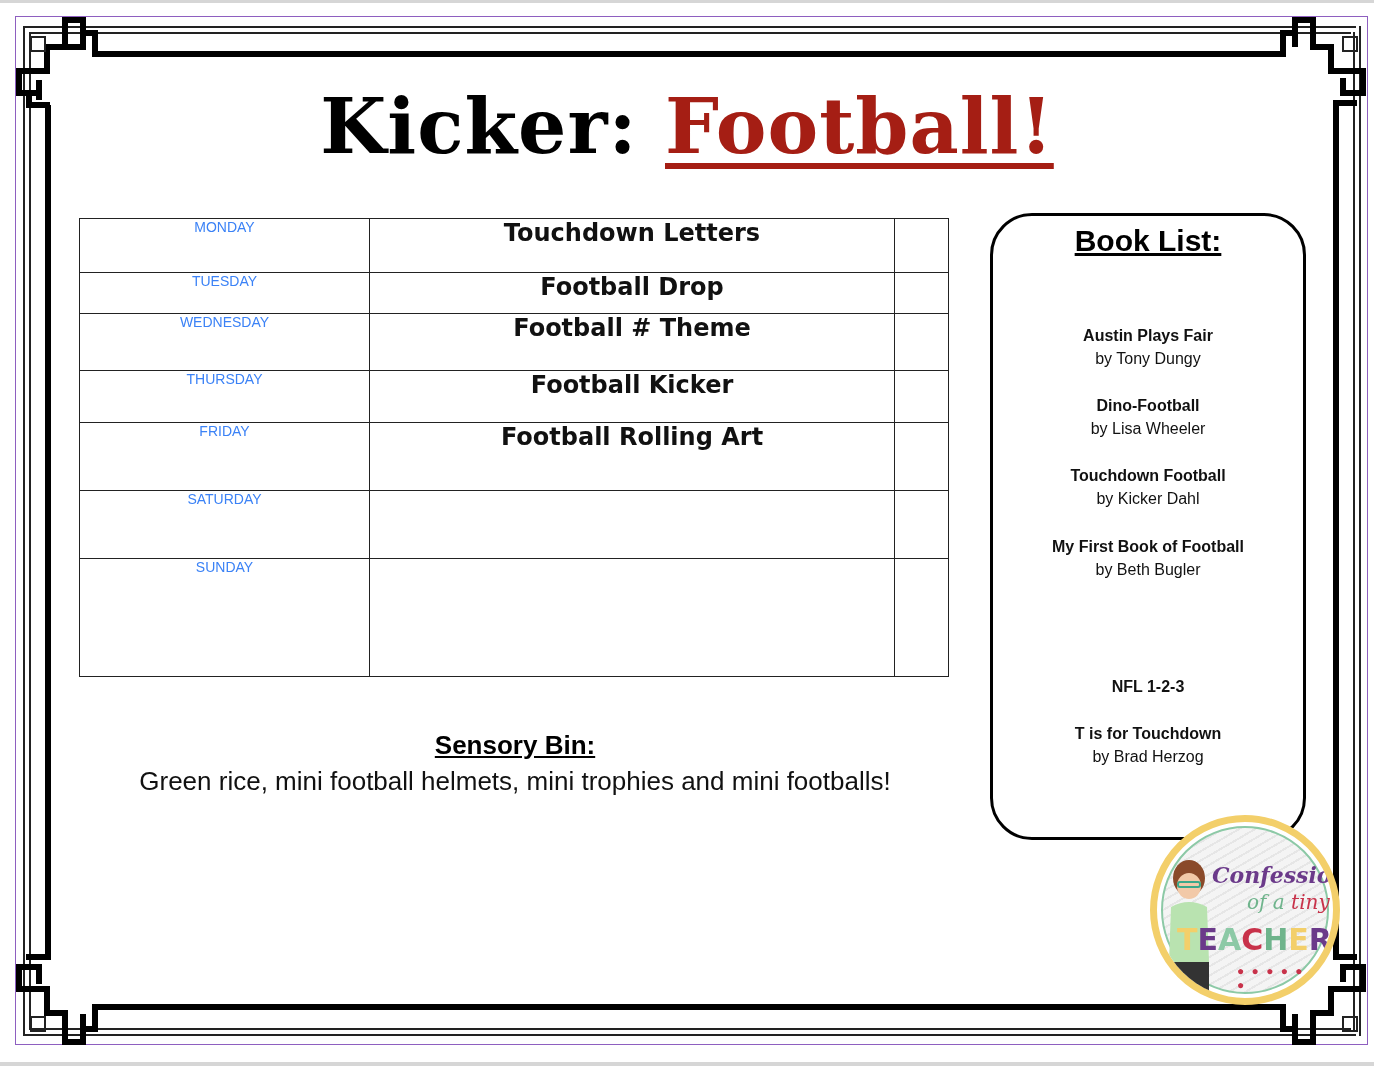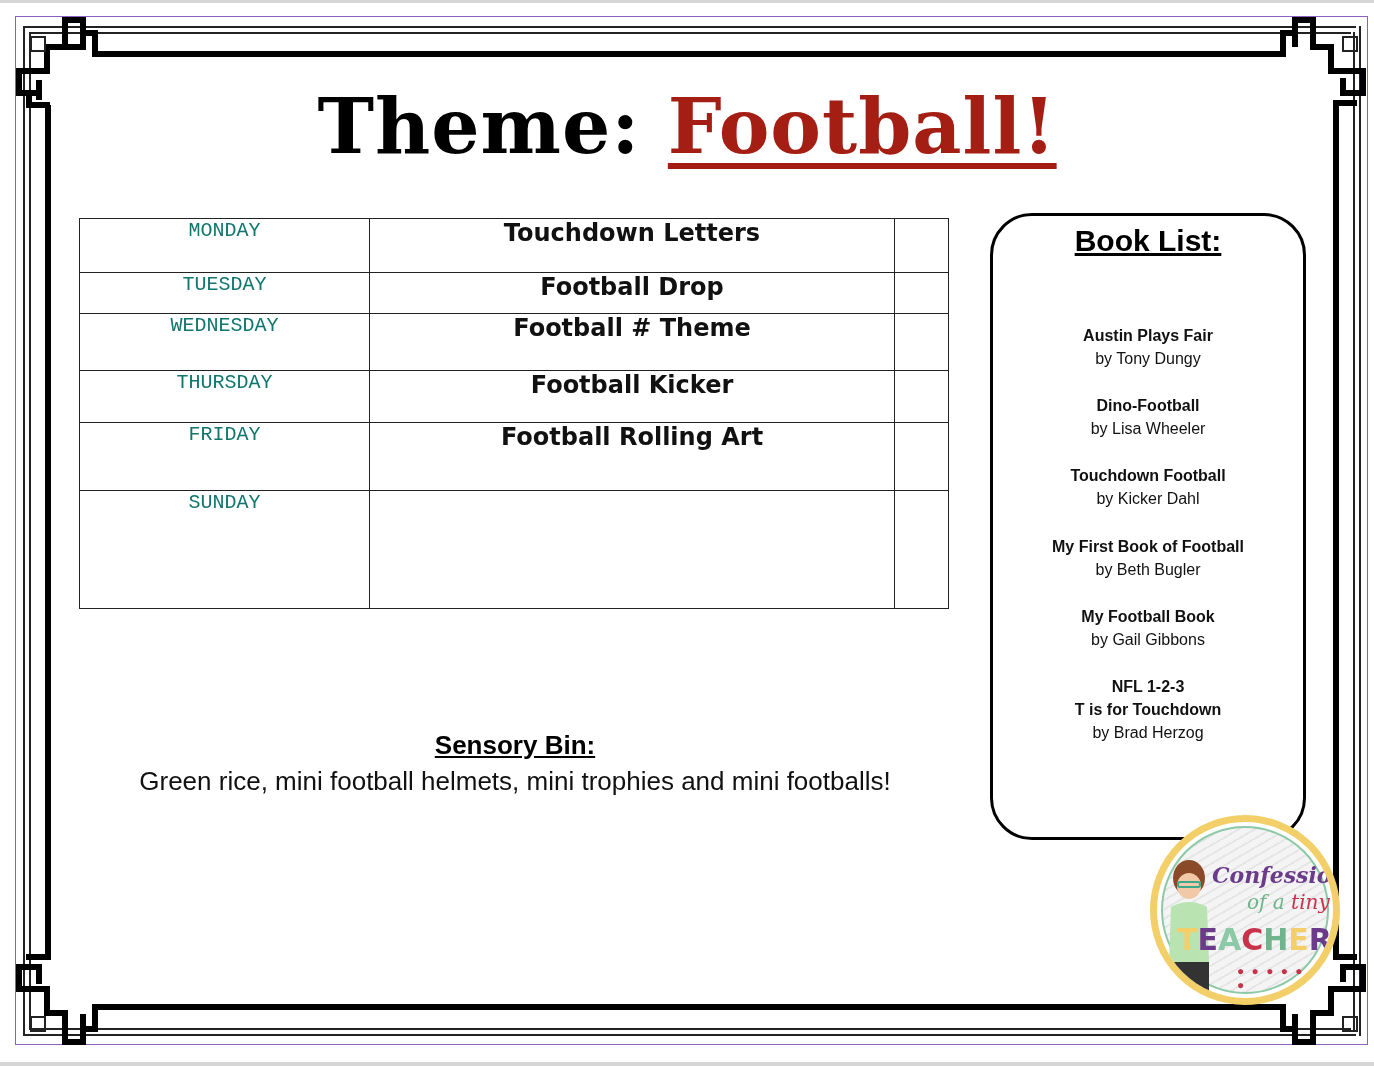--- a/index.html
+++ b/index.html
@@ -6,21 +6,21 @@
   body { width:1374px; height:1066px; position:relative; background:#ffffff; overflow:hidden; font-family:"Liberation Sans", sans-serif; }
   .topstrip { position:absolute; left:0; top:0; width:1374px; height:3px; background:#d6d6d6; }
   .botstrip { position:absolute; left:0; top:1062px; width:1374px; height:4px; background:#d6d6d6; }
   .page { position:absolute; left:15px; top:16px; width:1353px; height:1029px; border:1.5px solid #8e5fc0; box-sizing:border-box; background:#fff; }
   .ln { position:absolute; background:#222; }
   .thick { background:#000; }
   .title { position:absolute; left:0; top:82px; width:1374px; text-align:center; font-family:"DejaVu Serif", serif; font-weight:bold; font-size:76px; letter-spacing:1px; color:#000; }
   .title .accent { color:#a51e14; text-decoration:underline; text-decoration-thickness:6px; text-underline-offset:10px; }
   table.sched { position:absolute; left:79px; top:218px; border-collapse:collapse; }
   table.sched td { border:1.5px solid #222; padding:0; vertical-align:top; text-align:center; }
-  td.day { width:289px; font-family:Liberation Mono, monospace; font-size:20px; color:#0f766e; padding-top:12px; }
+  td.day { width:289px; font-family:Liberation Sans, sans-serif; font-size:14px; color:#3b82f6; padding-top:12px; }
   td.act { width:524px; font-family:"DejaVu Sans", sans-serif; font-size:24px; font-weight:bold; color:#111; padding-top:13px; }
   td.extra { width:53px; }
   .sensory-h { position:absolute; left:80px; top:730px; width:870px; text-align:center; font-size:26px; font-weight:bold; text-decoration:underline; font-family:"Liberation Sans", sans-serif; }
   .sensory-t { position:absolute; left:80px; top:766px; width:870px; text-align:center; font-size:26px; font-family:"Liberation Sans", sans-serif; color:#111; }
   .books { position:absolute; left:990px; top:213px; width:316px; height:627px; border:3px solid #000; border-radius:42px; box-sizing:border-box; }
   .books-h { position:absolute; left:0; top:8px; width:100%; text-align:center; font-size:30px; font-weight:bold; text-decoration:underline; font-family:"Liberation Sans", sans-serif; }
   .book { position:absolute; left:0; width:100%; text-align:center; font-size:16px; line-height:23px; font-family:"Liberation Sans", sans-serif; color:#111;margin-top:44px; }
   .book .bt { font-weight:bold; display:block; }
   .book .ba { display:block; }
   .logo { position:absolute; left:1150px; top:815px; width:190px; height:190px; border-radius:50%; background:#fff; border:7px solid #f3cf6a; box-sizing:border-box; overflow:hidden; }
@@ -108,21 +108,21 @@
   <div class="ln thick" style="left:1328px;top:988px;width:6px;height:28px;"></div>
   <div class="ln thick" style="left:1328px;top:986px;width:38px;height:6px;"></div>
   <div class="ln thick" style="left:1360px;top:964px;width:6px;height:28px;"></div>
   <div class="ln thick" style="left:1340px;top:964px;width:26px;height:6px;"></div>
   <div class="ln thick" style="left:1340px;top:964px;width:6px;height:18px;"></div>
   <div class="ln thick" style="left:1333px;top:954px;width:24px;height:6px;"></div>
   <div class="ln" style="left:1342px;top:1016px;width:12px;height:12px;background:transparent;border:2px solid #222;"></div>
 </div>
 
 <div class="title">
-  <span>Theme:</span>
+  <span>Kicker:</span>
   <span class="accent">Football!</span>
 </div>
 
 <table class="sched">
   <tbody>
       <tr style="height:54px;">
     <td class="day">MONDAY</td>
     <td class="act">Touchdown Letters</td>
     <td class="extra"></td>
   </tr>
@@ -139,20 +139,25 @@
   <tr style="height:52px;">
     <td class="day">THURSDAY</td>
     <td class="act">Football Kicker</td>
     <td class="extra"></td>
   </tr>
   <tr style="height:68px;">
     <td class="day">FRIDAY</td>
     <td class="act">Football Rolling Art</td>
     <td class="extra"></td>
   </tr>
+  <tr style="height:68px;">
+    <td class="day">SATURDAY</td>
+    <td class="act"></td>
+    <td class="extra"></td>
+  </tr>
   <tr style="height:118px;">
     <td class="day">SUNDAY</td>
     <td class="act"></td>
     <td class="extra"></td>
   </tr>
 </tbody>
   </table>
 
 <div class="sensory-h">Sensory Bin:</div>
 <div class="sensory-t">Green rice, mini football helmets, mini trophies and mini footballs!</div>
@@ -168,28 +173,24 @@
     <span class="ba">by Lisa Wheeler</span>
   </div>
   <div class="book" style="top:204px;">
     <span class="bt">Touchdown Football</span>
     <span class="ba">by Kicker Dahl</span>
   </div>
   <div class="book" style="top:275px;">
     <span class="bt">My First Book of Football</span>
     <span class="ba">by Beth Bugler</span>
   </div>
-  <div class="book" style="top:345px;">
-    <span class="bt">My Football Book</span>
-    <span class="ba">by Gail Gibbons</span>
-  </div>
   <div class="book" style="top:415px;">
     <span class="bt">NFL 1-2-3</span>
   </div>
-  <div class="book" style="top:438px;">
+  <div class="book" style="top:462px;">
     <span class="bt">T is for Touchdown</span>
     <span class="ba">by Brad Herzog</span>
   </div>
 </div>
 
 <div class="logo">
   <div class="logo-inner"></div>
   <svg class="teacher" viewBox="0 0 50 150">
     <ellipse cx="26" cy="26" rx="16" ry="18" fill="#8a4a2a"></ellipse>
     <ellipse cx="26" cy="34" rx="12" ry="13" fill="#f2c9a8"></ellipse>

